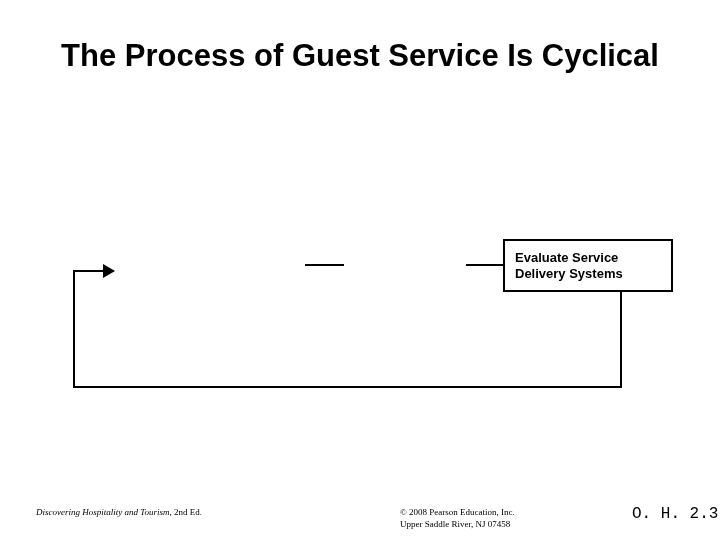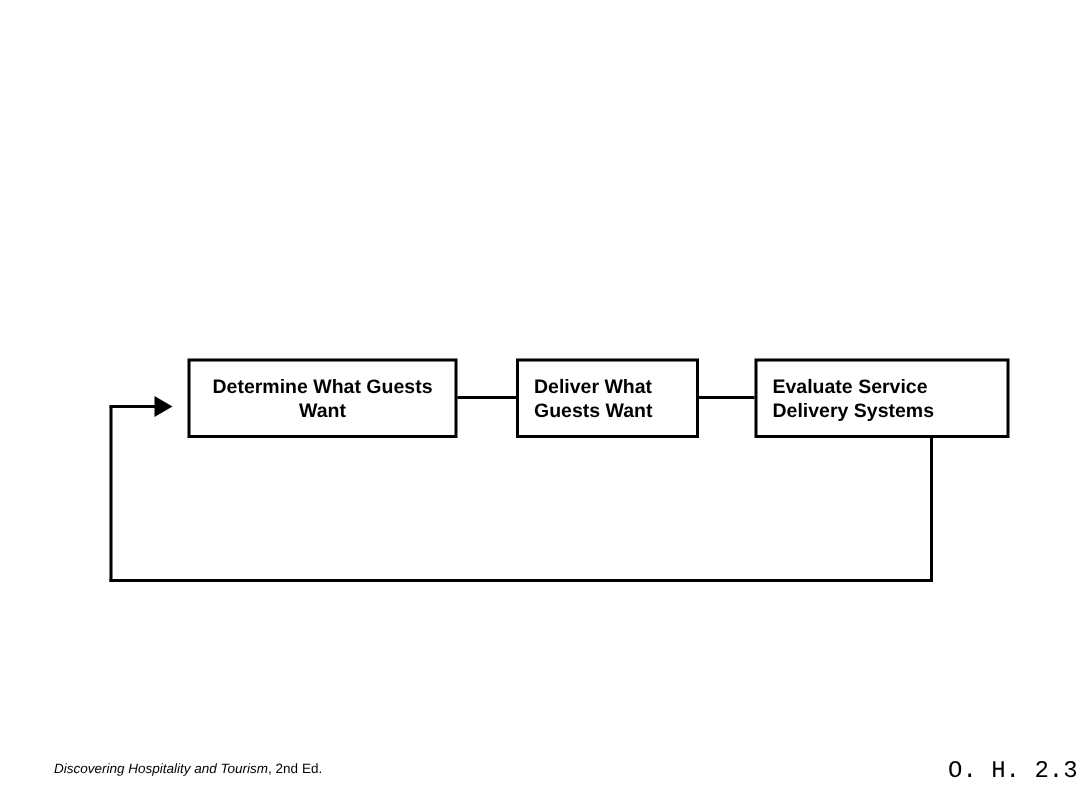--- a/index.html
+++ b/index.html
@@ -133,21 +133,21 @@
     border-top: 7px solid transparent;
     border-bottom: 7px solid transparent;
     border-left: 12px solid #000000;
   }
 
   
   .footer-left {
     position: absolute;
     left: 36px;
     top: 506px;
-    font-family: Liberation Sans, sans-serif;
+    font-family: Liberation Serif, serif;
     font-size: 9px;
     line-height: 12px;
     color: #000000;
   }
   .footer-left .line1 {
     font-style: italic;
   }
   .footer-left .line1 .roman {
     font-style: normal;
   }
@@ -168,44 +168,43 @@
     font-size: 16px;
     color: #000000;
     white-space: nowrap;
   }
 </style>
 </head>
 <body>
 
 <div class="slide">
 
-
-  <div class="box" id="box-determine">
-    <span>Determine What Guests Want</span>
-  </div>
-
-  <div class="box" id="box-deliver">
-    <span>Deliver What Guests Want</span>
-  </div>
+  <div class="title">The Process of Guest Service Is Cyclical</div>
+
+
 
   <div class="box" id="box-evaluate">
     <span>Evaluate Service Delivery Systems</span>
   </div>
 
   <div class="conn" id="conn-1-2"></div>
   <div class="conn" id="conn-2-3"></div>
 
   <div class="conn" id="loop-down"></div>
   <div class="conn" id="loop-bottom"></div>
   <div class="conn" id="loop-up"></div>
   <div class="conn" id="loop-arrow-line"></div>
   <div id="loop-arrowhead"></div>
 
   <div class="footer-left">
     <div class="line1">
       <span>Discovering Hospitality and Tourism</span><span class="roman">, 2nd Ed.</span>
     </div>
   </div>
 
+  <div class="footer-center">
+    <div>© 2008 Pearson Education, Inc.</div>
+    <div>Upper Saddle River, NJ 07458</div>
+  </div>
 
   <div class="footer-right">O. H. 2.3</div>
 
 </div>
 
 </body></html>

